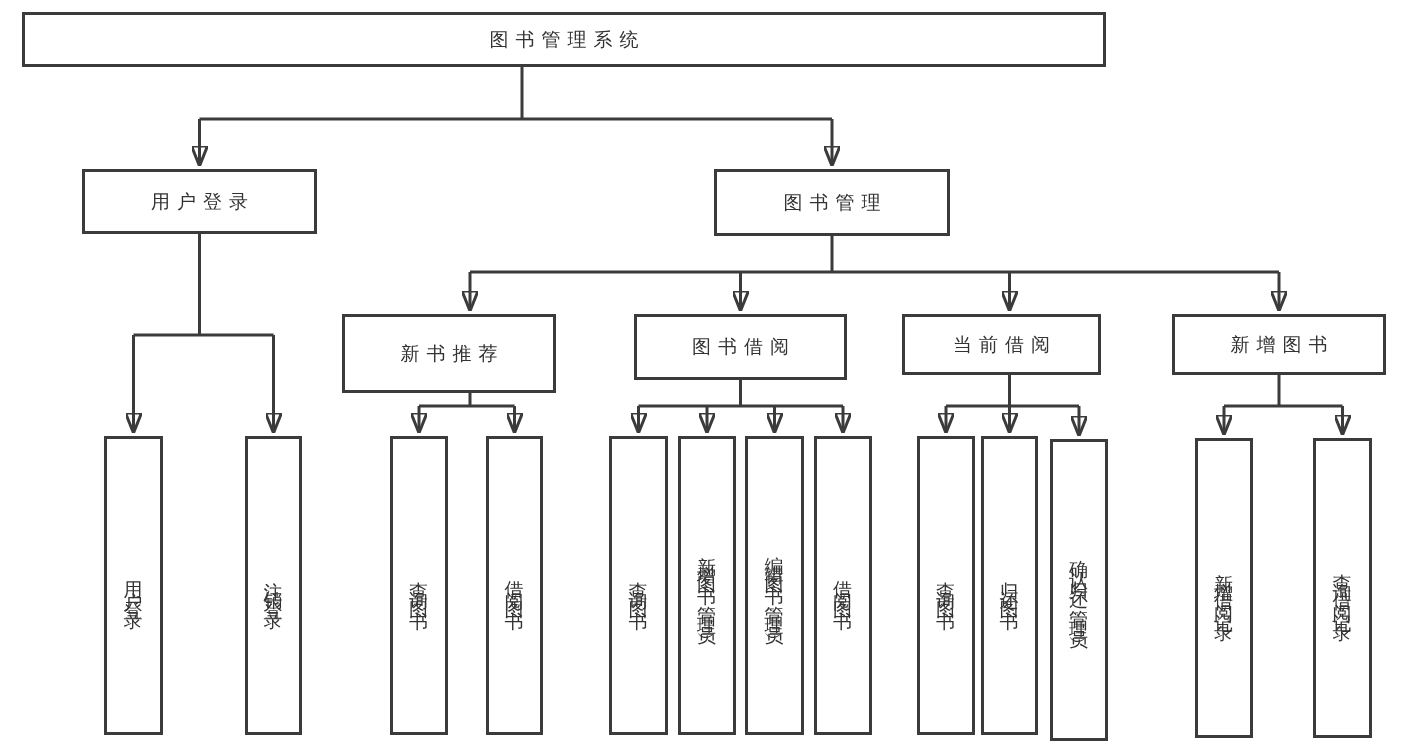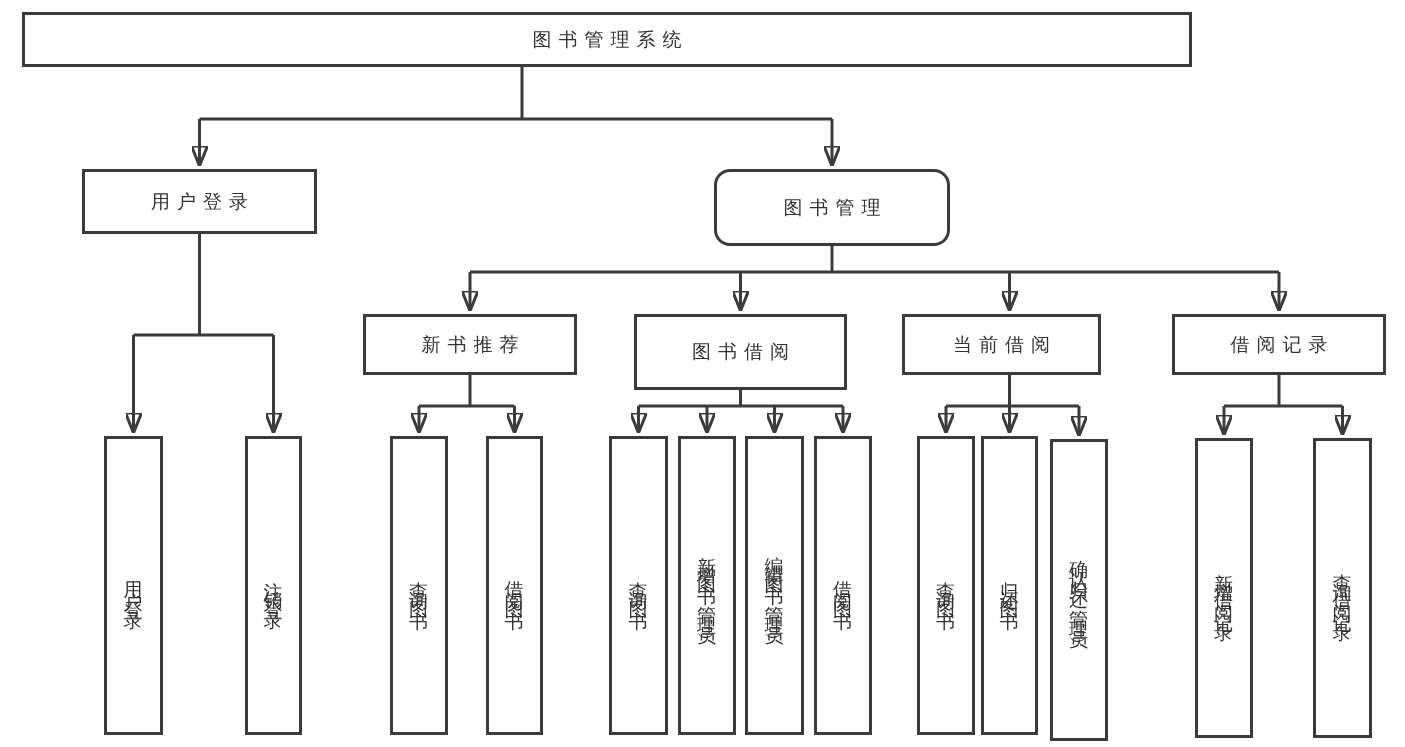--- a/index.html
+++ b/index.html
@@ -69,42 +69,42 @@
     <path d="M946,406 V432" marker-end="url(#arrow)"></path>
     <path d="M1009.5,406 V432" marker-end="url(#arrow)"></path>
     <path d="M1079,406 V435" marker-end="url(#arrow)"></path>
 
     <path d="M1279,375 V406"></path>
     <path d="M1224,406 H1342.5"></path>
     <path d="M1224,406 V434" marker-end="url(#arrow)"></path>
     <path d="M1342.5,406 V434" marker-end="url(#arrow)"></path>
   </svg>
 
-  <div class="node" style="left:22px;top:12px;width:1170px;height:55px;">
+  <div class="node" style="left:22px;top:12px;width:1084px;height:55px;">
     <span class="h-label">图书管理系统</span>
   </div>
 
   <div class="node" style="left:82px;top:169px;width:235px;height:65px;">
     <span class="h-label">用户登录</span>
   </div>
-  <div class="node" style="left:714px;top:169px;width:236px;height:77px;border-radius:16px;">
+  <div class="node" style="left:714px;top:169px;width:236px;height:67px;">
     <span class="h-label">图书管理</span>
   </div>
 
-  <div class="node" style="left:363px;top:314px;width:214px;height:61px;">
+  <div class="node" style="left:342px;top:314px;width:214px;height:79px;">
     <span class="h-label">新书推荐</span>
   </div>
-  <div class="node" style="left:634px;top:314px;width:213px;height:76px;">
+  <div class="node" style="left:634px;top:314px;width:213px;height:66px;">
     <span class="h-label">图书借阅</span>
   </div>
   <div class="node" style="left:902px;top:314px;width:199px;height:61px;">
     <span class="h-label">当前借阅</span>
   </div>
   <div class="node" style="left:1172px;top:314px;width:214px;height:61px;">
-    <span class="h-label">借阅记录</span>
+    <span class="h-label">新增图书</span>
   </div>
 
   <div class="node" style="left:104px;top:436px;width:59px;height:299px;">
     <span class="v-label">用户登录</span>
   </div>
   <div class="node" style="left:245px;top:436px;width:57px;height:299px;">
     <span class="v-label">注销登录</span>
   </div>
 
   <div class="node" style="left:390px;top:436px;width:58px;height:299px;">

